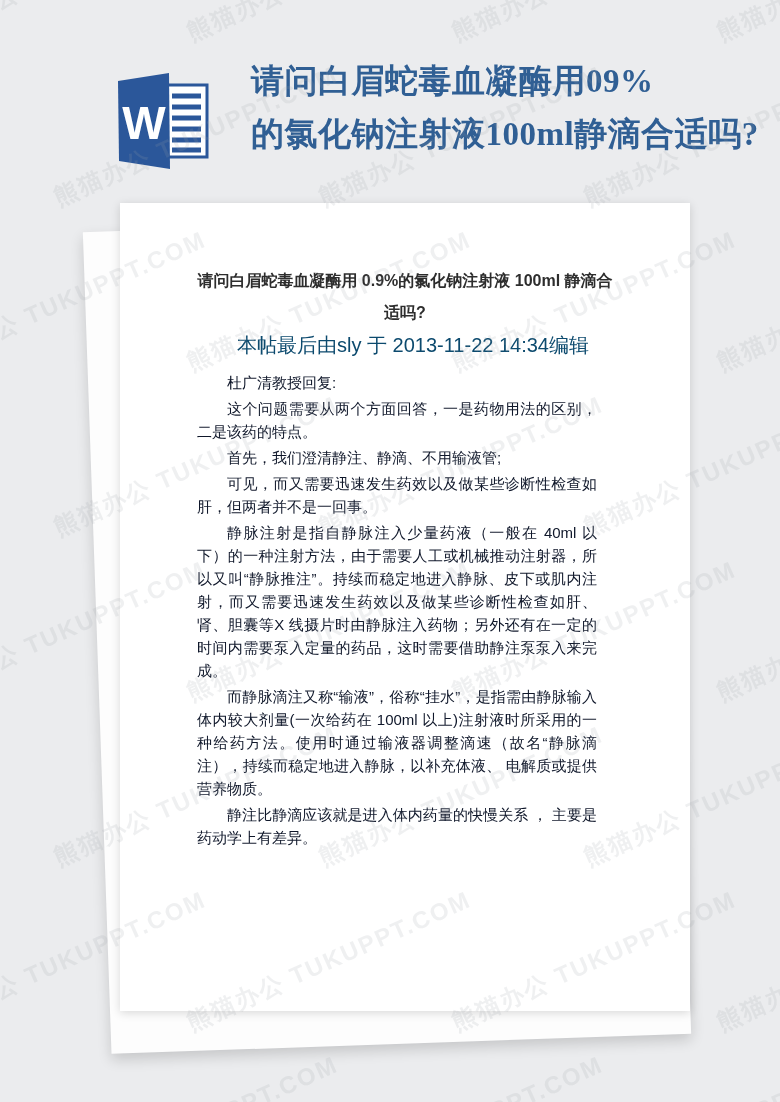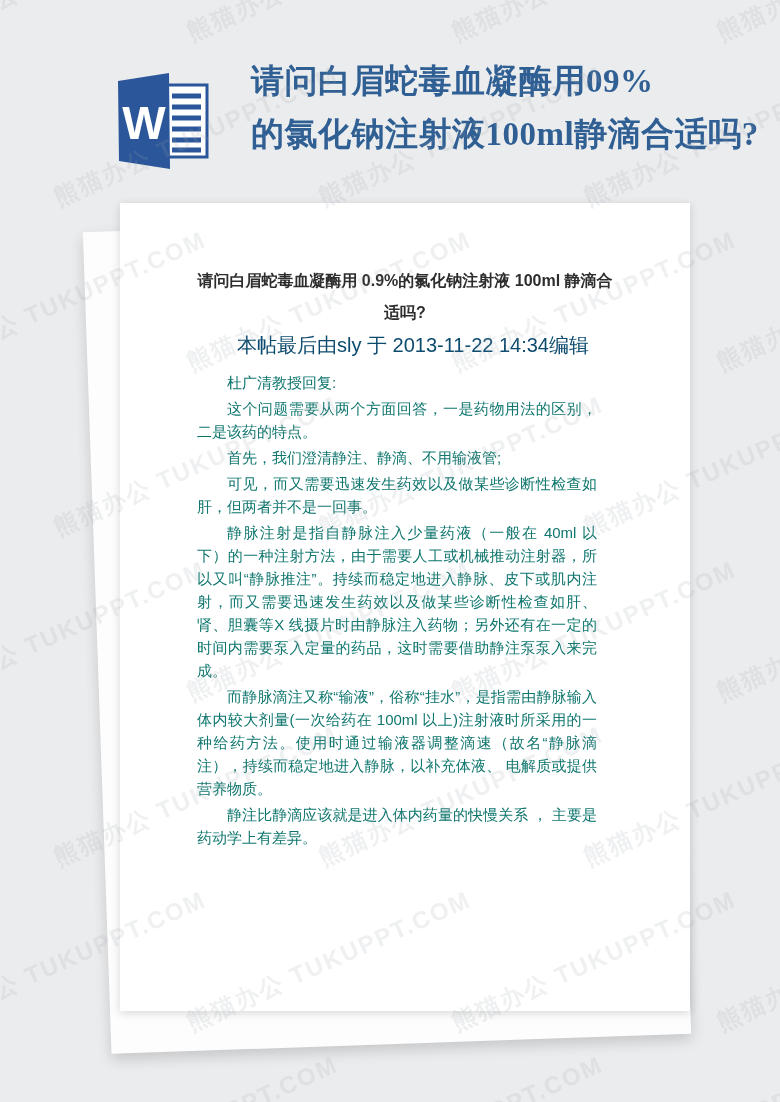--- a/index.html
+++ b/index.html
@@ -37,21 +37,21 @@
   .doc-title{
     font-size:16px;font-weight:700;line-height:32px;
     text-align:center;color:#2d2d2d;margin:0;
   }
   .doc-meta{
     font-size:20px;line-height:32px;text-indent:2em;
     margin:0 0 10px 0;color:#0c4a6e;
   }
   .doc-body p{
     font-size:15px;line-height:23px;text-indent:2em;
-    margin:0 16px 3px 0;text-align:justify;color:#0f766e;
+    margin:0 16px 3px 0;text-align:justify;color:#0f172a;
   }
   
   .watermark-layer{
     position:absolute;left:0;top:0;width:780px;height:1102px;
     z-index:5;pointer-events:none;overflow:hidden;
   }
   .wm{
     position:absolute;white-space:nowrap;
     transform:rotate(-24deg);
     font-weight:700;font-size:24px;

